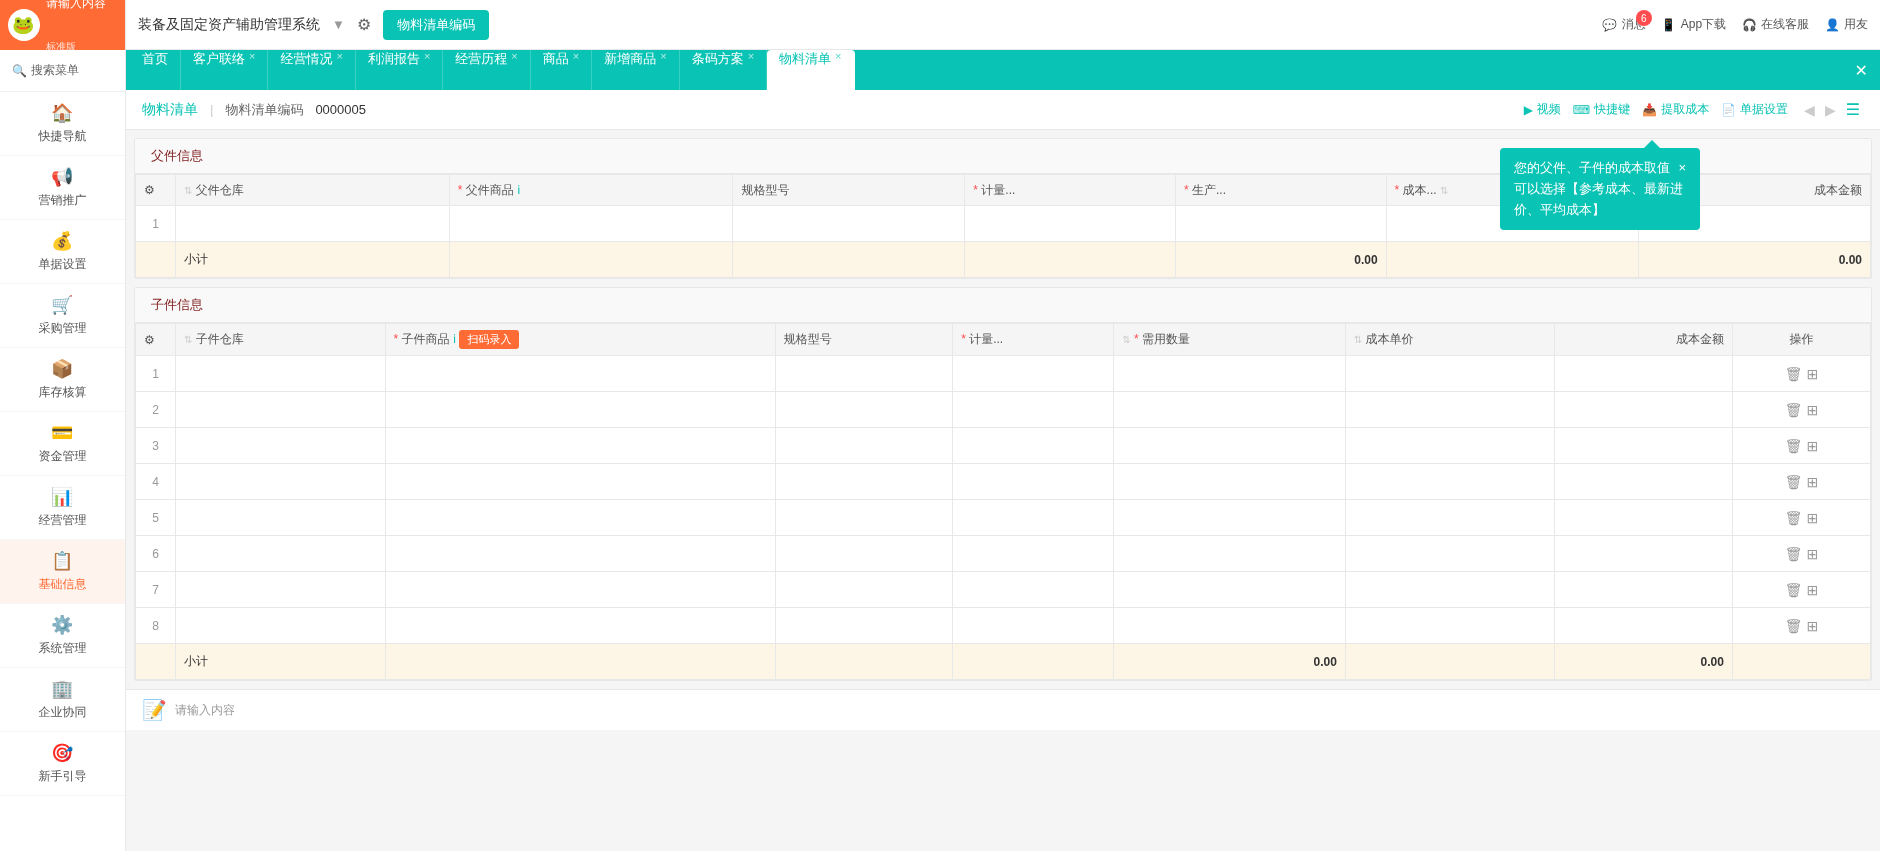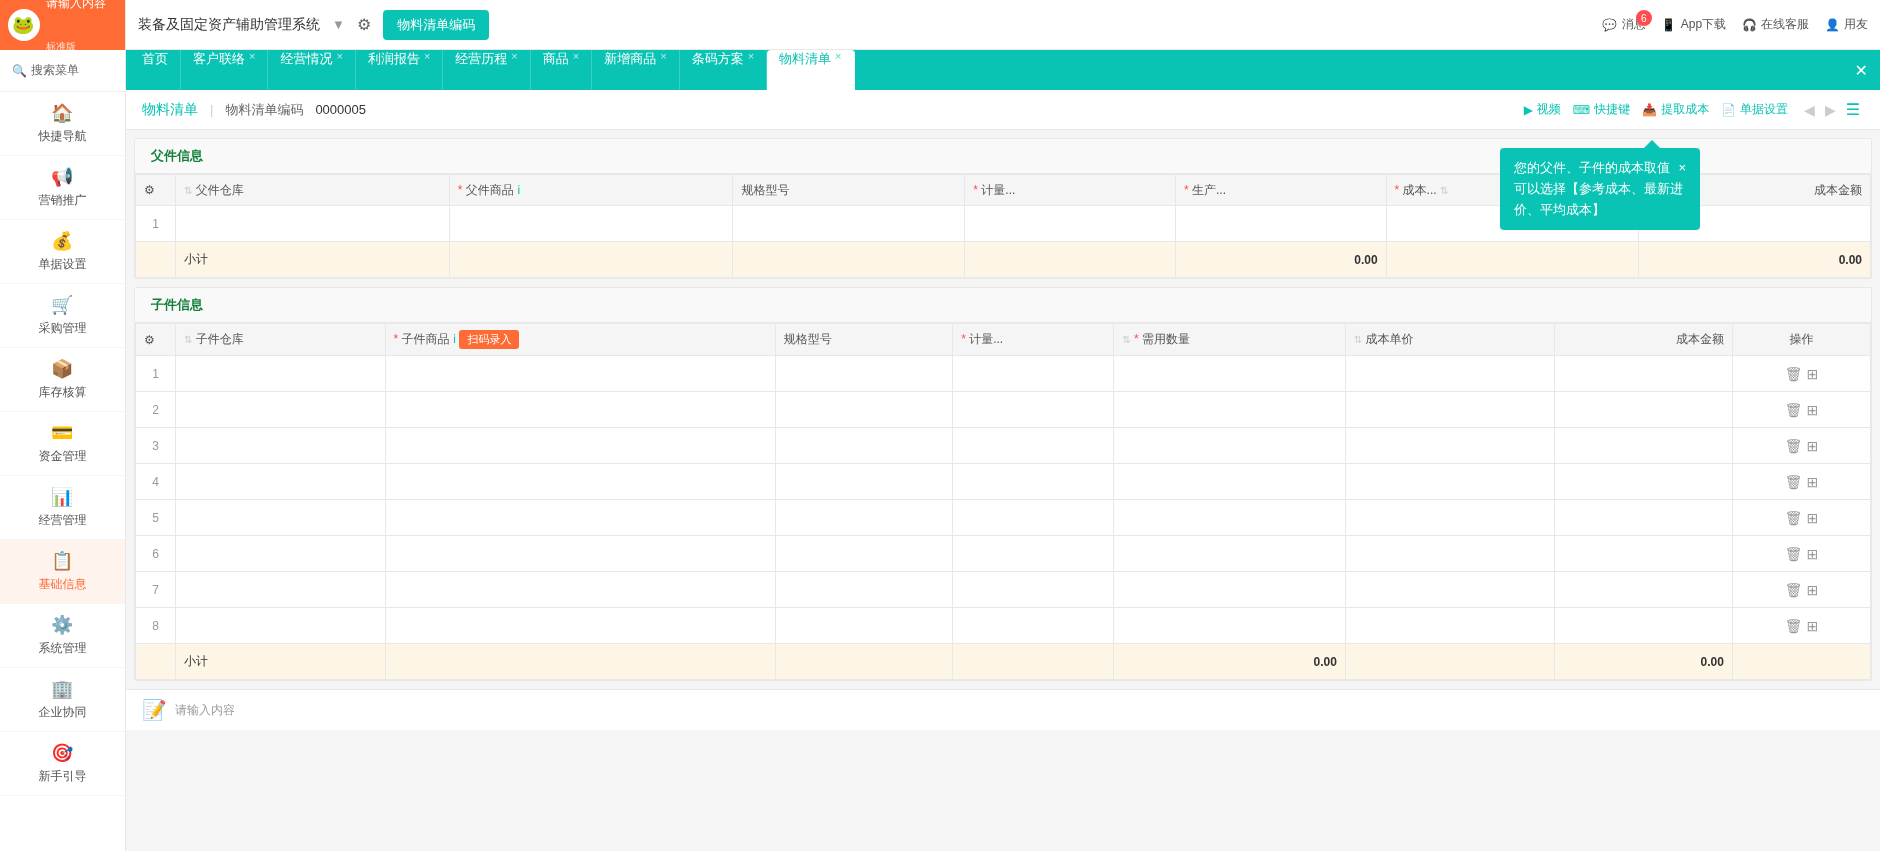--- a/index.html
+++ b/index.html
@@ -117,21 +117,21 @@
       display: flex;
       align-items: center;
       gap: 12px;
       border-bottom: 1px solid #e8e8e8;
     }
     .page-header-actions { margin-left: auto; display: flex; align-items: center; gap: 12px; }
     .page-header-action { display: flex; align-items: center; gap: 4px; color: #09c3b4; font-size: 12px; cursor: pointer; }
 
     
     .section { background: #fff; margin: 8px; border: 1px solid #e8e8e8; border-radius: 2px; }
-    .section-title { padding: 8px 16px; font-size: 13px; color: #15803d; font-weight: 700; background: #f9f9f9; border-bottom: 1px solid #e8e8e8; }
+    .section-title { padding: 8px 16px; font-size: 13px; color: #7f1d1d; font-weight: 400; background: #f9f9f9; border-bottom: 1px solid #e8e8e8; }
 
     
     .data-table { width: 100%; border-collapse: collapse; font-size: 12px; }
     .data-table th {
       background: #f5f5f5;
       border: 1px solid #e8e8e8;
       padding: 6px 8px;
       text-align: left;
       color: #555;
       font-weight: 500;

